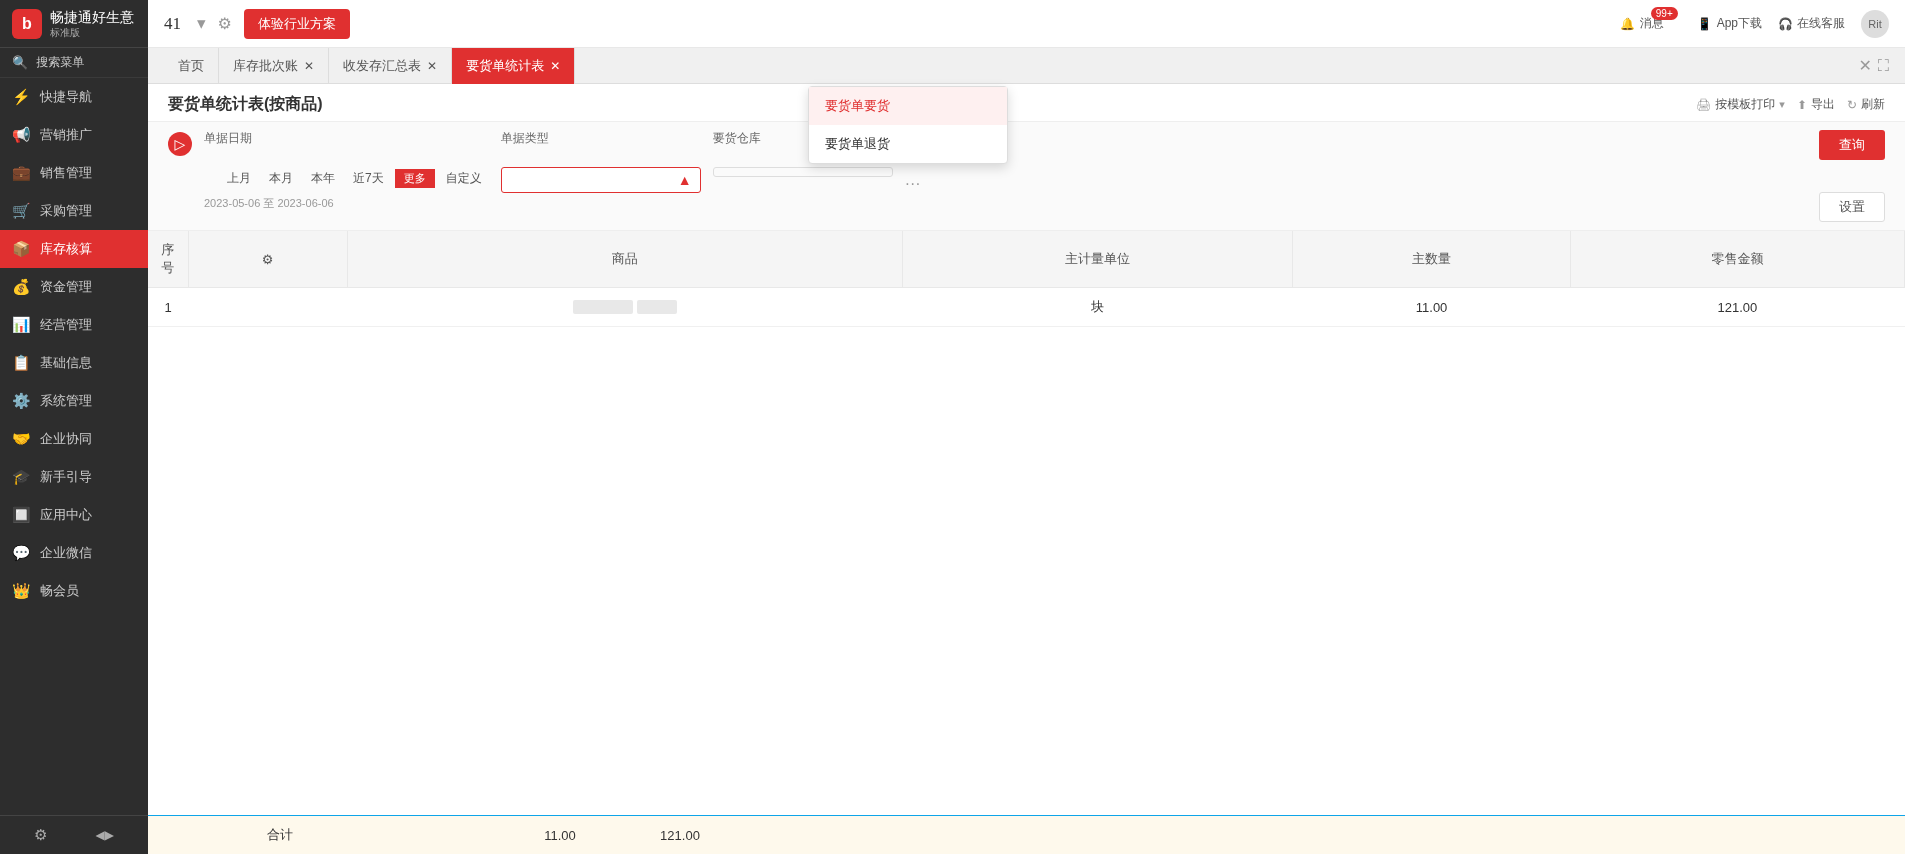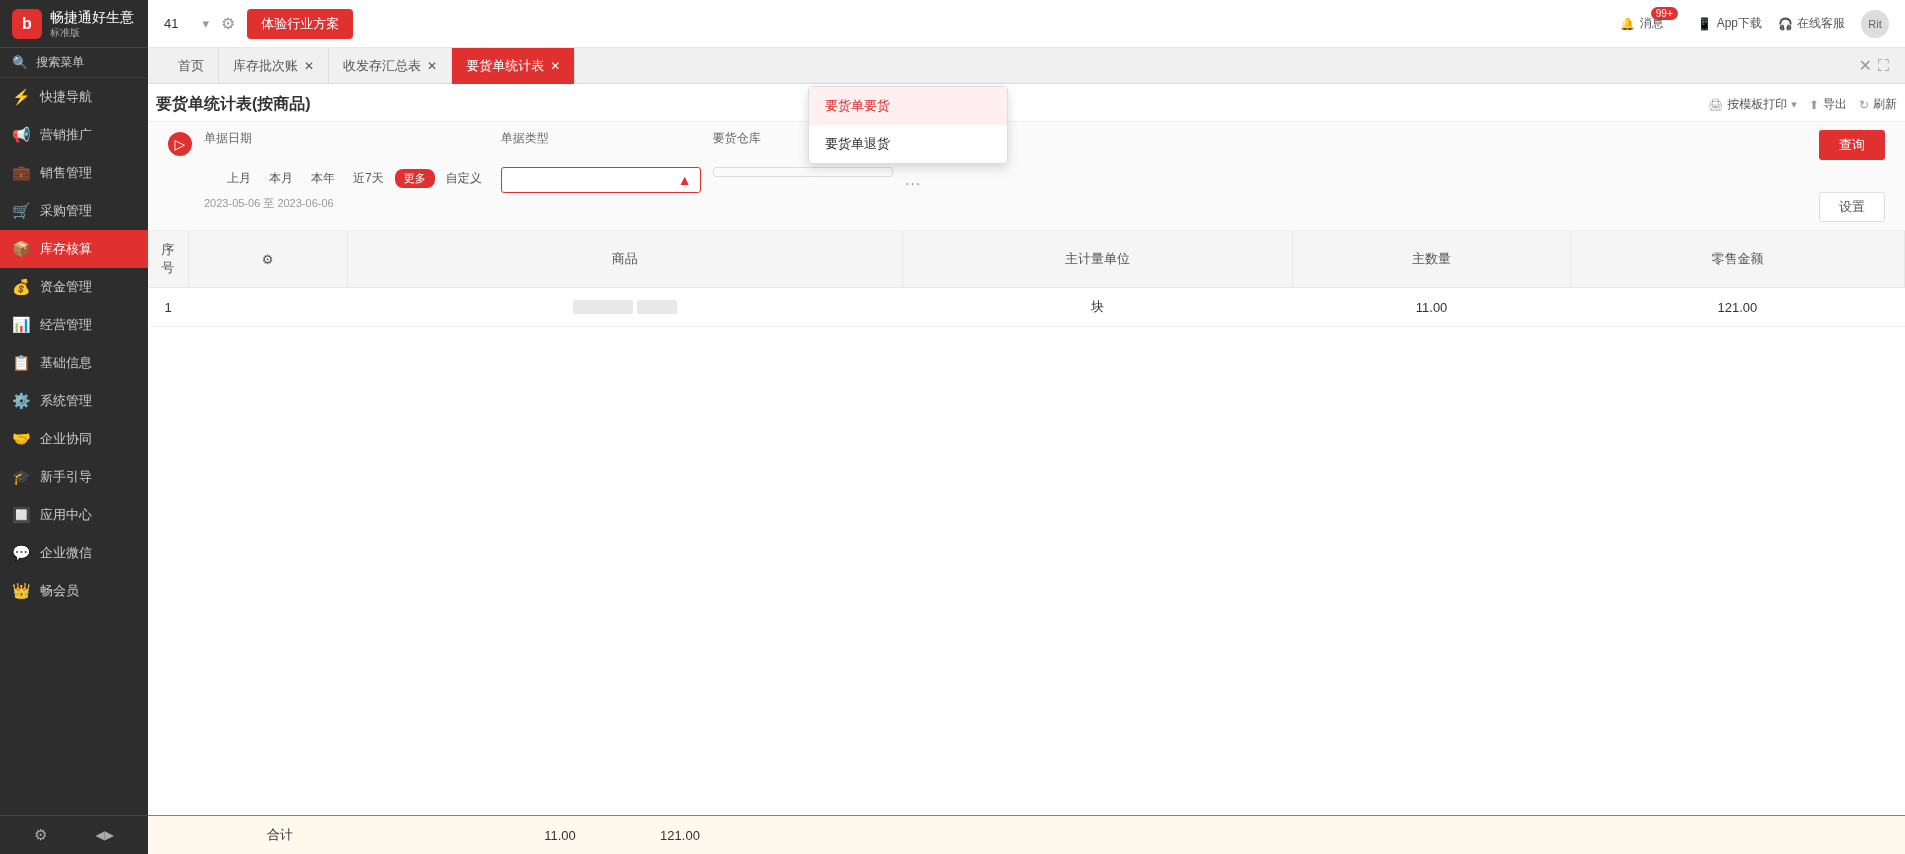--- a/index.html
+++ b/index.html
@@ -78,22 +78,22 @@
       display: flex;
       align-items: center;
       padding: 0 16px;
       border-bottom: 1px solid #e8e8e8;
       flex-shrink: 0;
     }
     .header-left {
       display: flex; align-items: center; gap: 12px;
     }
     .header-store {
-      display: flex; align-items: center; gap: 24px;
-      font-size: 13px; color: #333;
+      display: flex; align-items: center; gap: 16px;
+      font-size: 17px; color: #333; font-family: Liberation Serif, serif;
     }
     .header-store-chevron { color: #999; }
     .header-settings { color: #999; cursor: pointer; font-size: 16px; }
     .header-trial-btn {
       background: #e03030; color: white;
       border: none; border-radius: 4px;
       padding: 6px 14px; cursor: pointer;
       font-size: 13px;
     }
     .header-right {
@@ -147,21 +147,21 @@
       flex: 1;
       display: flex;
       flex-direction: column;
       overflow: hidden;
       background: #fff;
     }
 
     
     .page-header {
       display: flex; align-items: center; justify-content: space-between;
-      padding: 10px 8px 6px;
+      padding: 10px 20px 6px;
       flex-shrink: 0;
     }
     .page-title { font-size: 16px; font-weight: bold; color: #333; }
     .page-actions { display: flex; align-items: center; gap: 12px; }
     .page-action-btn {
       display: flex; align-items: center; gap: 4px;
       font-size: 12px; color: #555; cursor: pointer;
     }
     .page-action-btn .icon { color: #999; }
 
@@ -187,21 +187,21 @@
     }
     .filter-label { font-size: 12px; color: #666; margin-bottom: 16px; }
     .filter-date-group {
       display: flex; align-items: center; gap: 4px; margin-left: 16px;
     }
     .filter-date-btn {
       font-size: 12px; color: #555; cursor: pointer; padding: 2px 6px;
       border: 1px solid transparent;
     }
     .filter-date-btn.more-btn {
-      background: #e03030; color: white; border-radius: 8px; padding: 1px 8px; font-size: 11px;
+      background: #e03030; color: white; border-radius: 0; padding: 1px 8px; font-size: 11px;
     }
     .filter-date-range { font-size: 11px; color: #999; margin-top: 2px; }
 
     .filter-type-group {
       display: flex; flex-direction: column; gap: 4px; min-width: 200px;
     }
     .filter-select {
       display: flex; align-items: center;
       border: 1px solid #e03030;
       border-radius: 3px;

